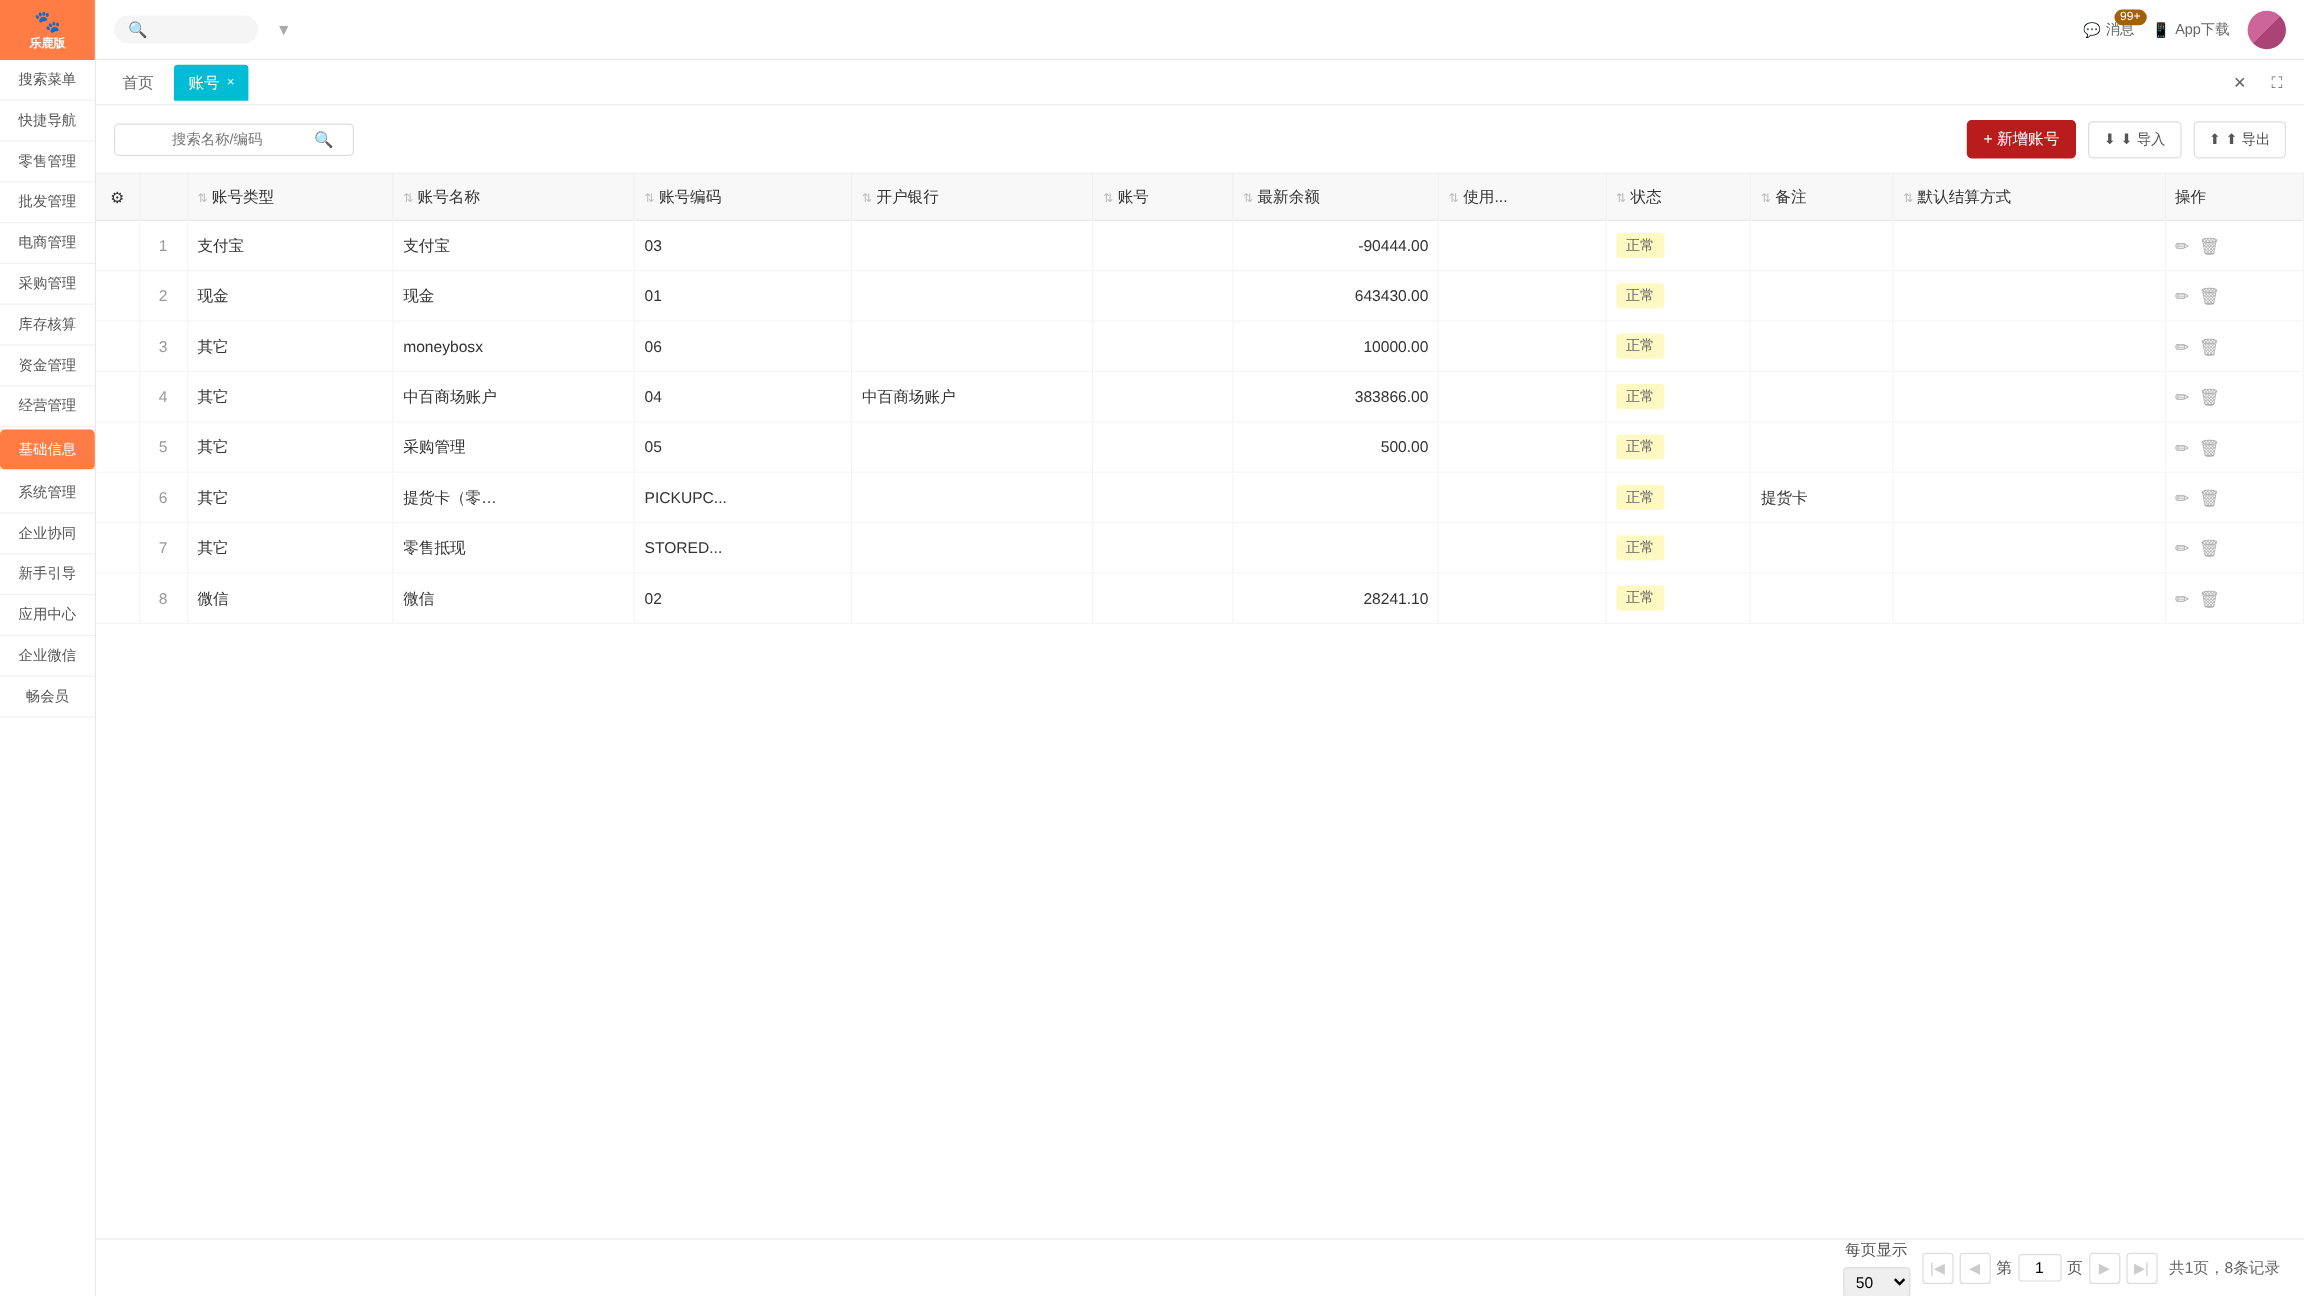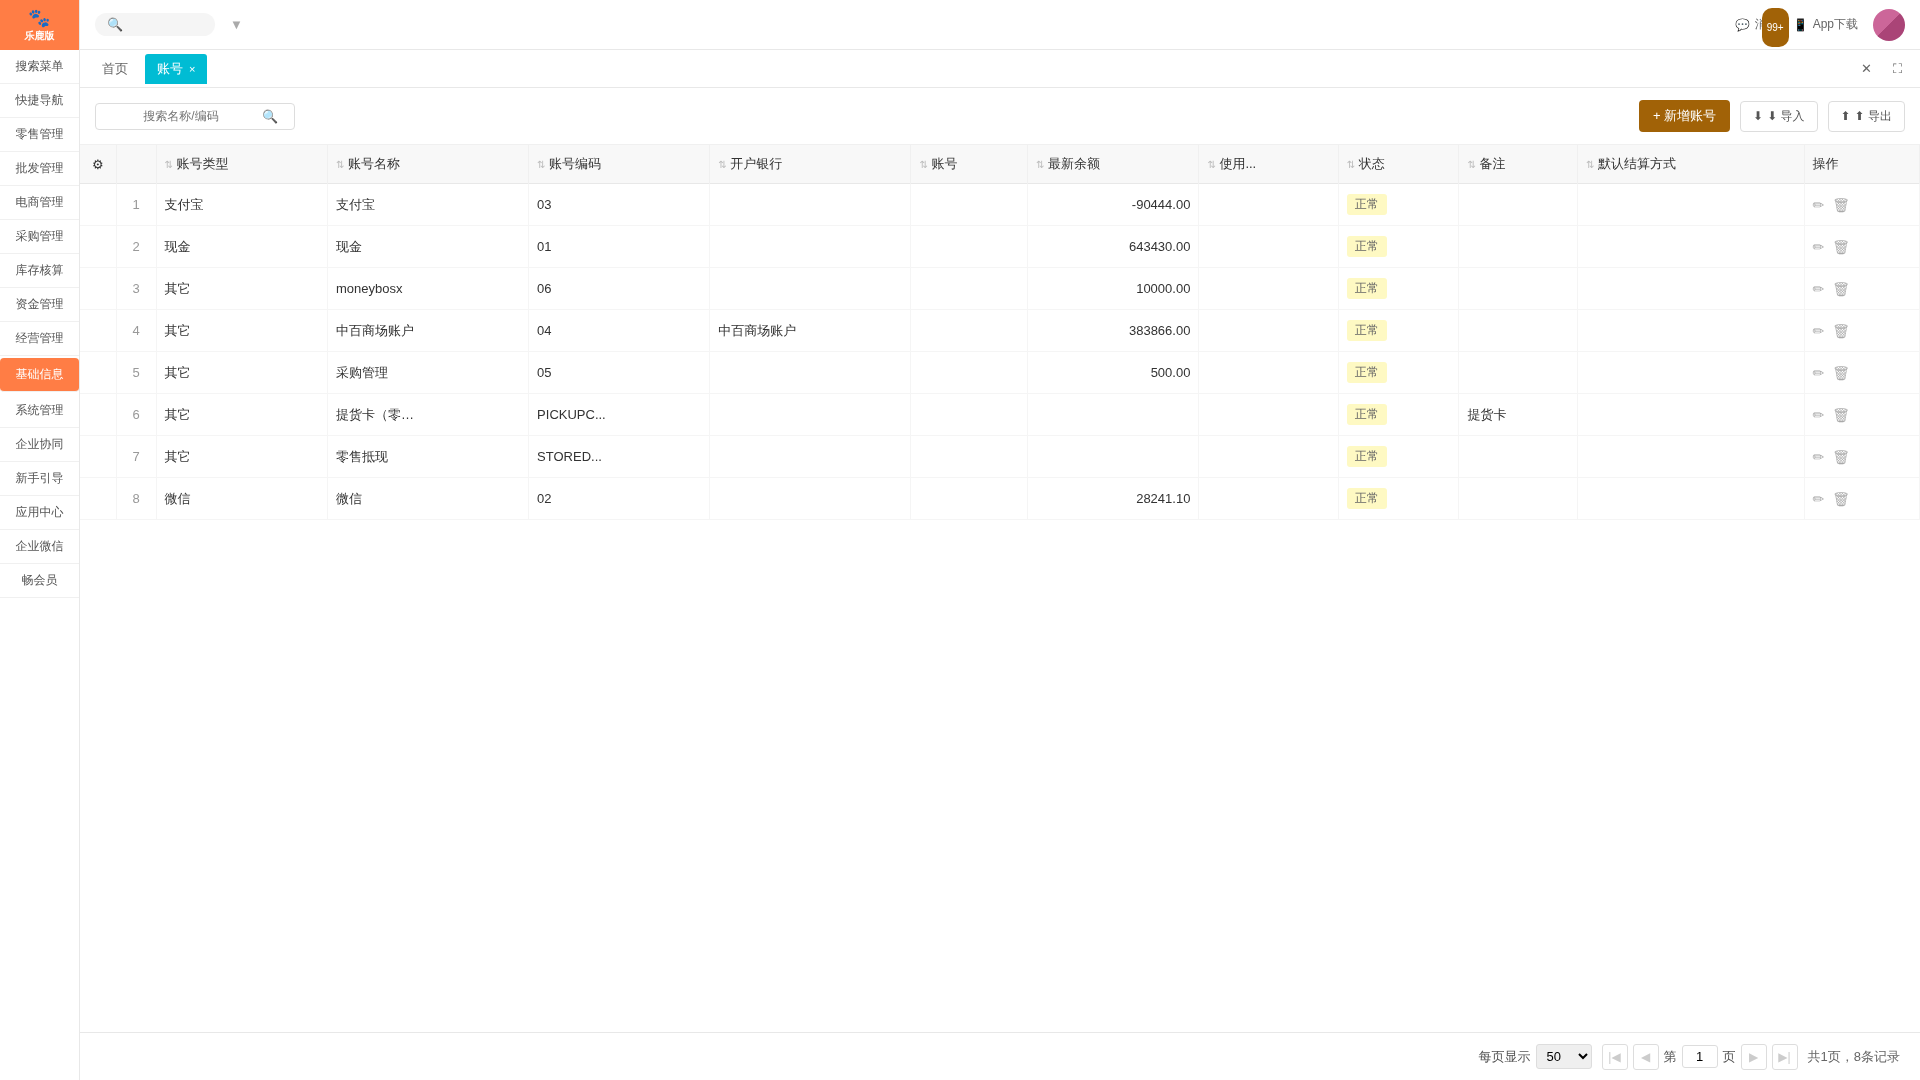--- a/index.html
+++ b/index.html
@@ -53,21 +53,21 @@
       border-bottom: 1px solid #e8e8e8;
     }
     .top-header-left { display: flex; align-items: center; gap: 15px; }
     .search-box-top {
       display: flex; align-items: center;
       background: #f5f5f5; border-radius: 15px;
       padding: 4px 12px; gap: 6px; width: 120px;
     }
     .top-header-right { display: flex; align-items: center; gap: 15px; }
     .msg-btn { display: flex; align-items: center; gap: 4px; color: #666; cursor: pointer; position: relative; font-size: 12px; }
-    .badge { background: #a16207; color: #fff; border-radius: 10px; padding: 14px 5px; font-size: 10px; position: absolute; top: -8px; right: -10px; }
+    .badge { background: #a16207; color: #fff; border-radius: 10px; padding: 1px 5px; font-size: 10px; position: absolute; top: -8px; right: -10px; }
     .app-download { display: flex; align-items: center; gap: 4px; color: #666; cursor: pointer; font-size: 12px; }
     .avatar { width: 32px; height: 32px; border-radius: 50%; background: #ccc; }
 
     
     .tab-bar {
       height: 38px;
       background: #fff;
       display: flex;
       align-items: center;
       padding: 0 10px;
@@ -110,21 +110,21 @@
     .search-input-wrap {
       display: flex; align-items: center;
       border: 1px solid #ddd; border-radius: 4px;
       padding: 5px 10px; gap: 6px; width: 200px;
     }
     .search-input-wrap input {
       border: none; outline: none; font-size: 12px; width: 150px; color: #a21caf; text-align: center;
     }
     .toolbar-right { display: flex; align-items: center; gap: 10px; }
     .btn-primary {
-      background: #a16207;
+      background: #b91c1c;
       color: #fff;
       border: none;
       padding: 7px 14px;
       border-radius: 4px;
       cursor: pointer;
       font-size: 13px;
     }
     .btn-secondary {
       background: #fff;
       color: #555;
@@ -188,21 +188,21 @@
       display: flex;
       align-items: center;
       justify-content: flex-end;
       padding: 0 20px;
       border-top: 1px solid #e8e8e8;
       gap: 10px;
       font-size: 13px;
       color: #555;
     }
     .per-page-select {
-      display: flex; align-items: center; gap: 5px;
+      display: flex; align-items: center; gap: 5px; flex-direction: column;
     }
     .per-page-select select {
       border: 1px solid #ddd; padding: 3px 6px; border-radius: 3px; font-size: 13px;
     }
     .pagination { display: flex; align-items: center; gap: 5px; }
     .page-btn {
       border: 1px solid #ddd; background: #fff; width: 26px; height: 26px;
       display: flex; align-items: center; justify-content: center;
       cursor: pointer; border-radius: 3px; color: #666; font-size: 12px;
     }

